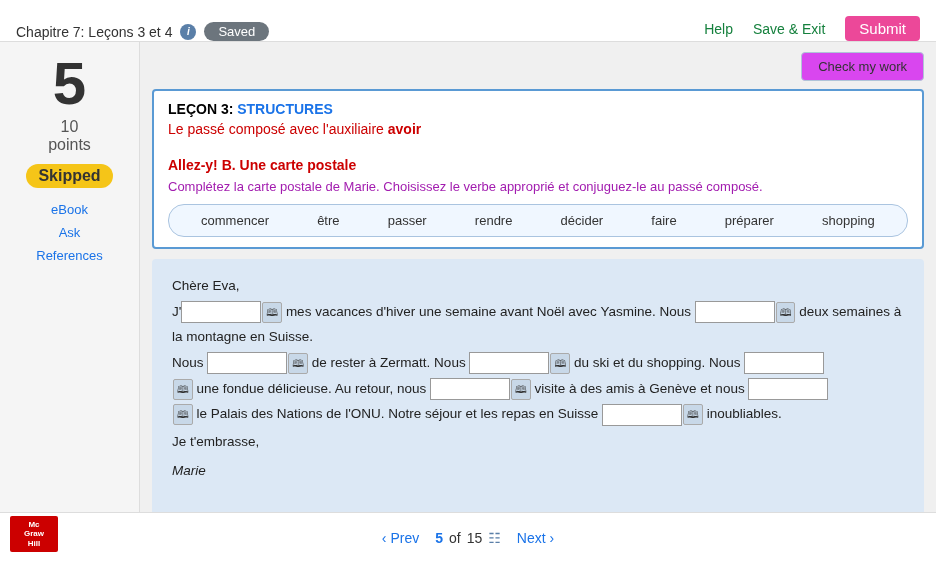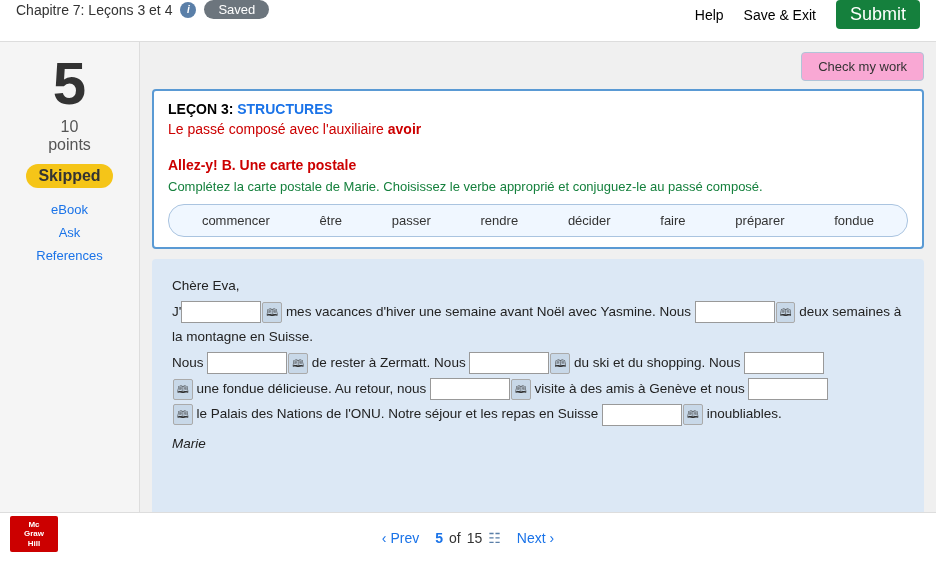--- a/index.html
+++ b/index.html
@@ -12,21 +12,21 @@
       overflow: hidden;
       position: relative;
     }
 
     
     .top-bar {
       background: #fff;
       border-bottom: 1px solid #ddd;
       height: 42px;
       display: flex;
-      align-items: flex-start;
+      align-items: flex-end;
       padding: 0 16px;
       justify-content: space-between;
     }
     .top-bar-left {
       display: flex;
       align-items: center;
       gap: 8px;
       font-size: 14px;
       color: #333;
       font-weight: 500;
@@ -52,32 +52,32 @@
       padding: 2px 14px;
       font-size: 13px;
     }
     .top-bar-right {
       display: flex;
       align-items: center;
       gap: 20px;
     }
     .top-bar-right a {
       text-decoration: none;
-      color: #000000;
+      color: #15803d;
       font-size: 14px;
       cursor: pointer;
     }
     .submit-btn {
-      background: #15803d;
+      background: #ec4899;
       color: white;
       border: none;
       padding: 4px 14px;
       border-radius: 4px;
       cursor: pointer;
-      font-size: 18px;
+      font-size: 15px;
     }
 
     
     .main-layout {
       display: flex;
       height: calc(562px - 42px);
     }
 
     
     .sidebar {
@@ -128,21 +128,21 @@
       flex-direction: column;
     }
 
     
     .check-bar {
       display: flex;
       justify-content: flex-end;
       margin-bottom: 8px;
     }
     .check-btn {
-      background: #f9a8d4;
+      background: #d946ef;
       color: #333;
       border: 1px solid #b0c4d8;
       padding: 6px 16px;
       border-radius: 4px;
       cursor: pointer;
       font-size: 13px;
     }
 
     
     .lesson-box {
@@ -169,21 +169,21 @@
       font-weight: bold;
     }
     .lesson-activity {
       font-size: 14px;
       color: #cc0000;
       font-weight: bold;
       margin-bottom: 6px;
     }
     .lesson-instruction {
       font-size: 13px;
-      color: #15803d;
+      color: #a21caf;
       margin-bottom: 10px;
     }
 
     
     .word-bank {
       border: 1px solid #aac4e0;
       border-radius: 16px;
       background: #f0f7ff;
       padding: 6px 10px;
       display: flex;
@@ -356,40 +356,41 @@
       <div class="lesson-instruction">Complétez la carte postale de Marie. Choisissez le verbe approprié et conjuguez-le au passé composé.</div>
 
       <div class="word-bank">
         <span class="word-item">commencer</span>
         <span class="word-item">être</span>
         <span class="word-item">passer</span>
         <span class="word-item">rendre</span>
         <span class="word-item">décider</span>
         <span class="word-item">faire</span>
         <span class="word-item">préparer</span>
-        <span class="word-item">fondue</span>
+        <span class="word-item">shopping</span>
       </div>
     </div>
 
     <div class="postcard-area">
       <p class="salutation">Chère Eva,</p>
       <p>
         <span>J'</span><input class="fill-input" type="text" style=""><span class="dict-icon">🕮</span><span> mes vacances d'hiver une semaine avant Noël avec Yasmine. Nous </span><input class="fill-input" type="text" style=""><span class="dict-icon">🕮</span>
         <span> deux semaines à la montagne en Suisse.</span>
       </p>
       <p>
         <span>Nous </span><input class="fill-input" type="text" style=""><span class="dict-icon">🕮</span><span> de rester à Zermatt. Nous </span><input class="fill-input" type="text" style=""><span class="dict-icon">🕮</span><span> du ski et du shopping. Nous </span><input class="fill-input" type="text" style="">
       </p>
       <p>
         <span class="dict-icon">🕮</span><span> une fondue délicieuse. Au retour, nous </span><input class="fill-input" type="text" style=""><span class="dict-icon">🕮</span><span> visite à des amis à Genève et nous </span>
         <input class="fill-input" type="text" style="">
       </p>
       <p>
         <span class="dict-icon">🕮</span><span> le Palais des Nations de l'ONU. Notre séjour et les repas en Suisse </span><input class="fill-input" type="text" style=""><span class="dict-icon">🕮</span><span> inoubliables.</span>
       </p>
+      <p class="closing">Je t'embrasse,</p>
       <p class="signature">Marie</p>
     </div>
 
   </div>
 </div>
 
 <div class="bottom-nav">
   <div class="mgh-logo">
     <div class="mgh-text">Mc<br>Graw<br>Hill</div>
   </div>

